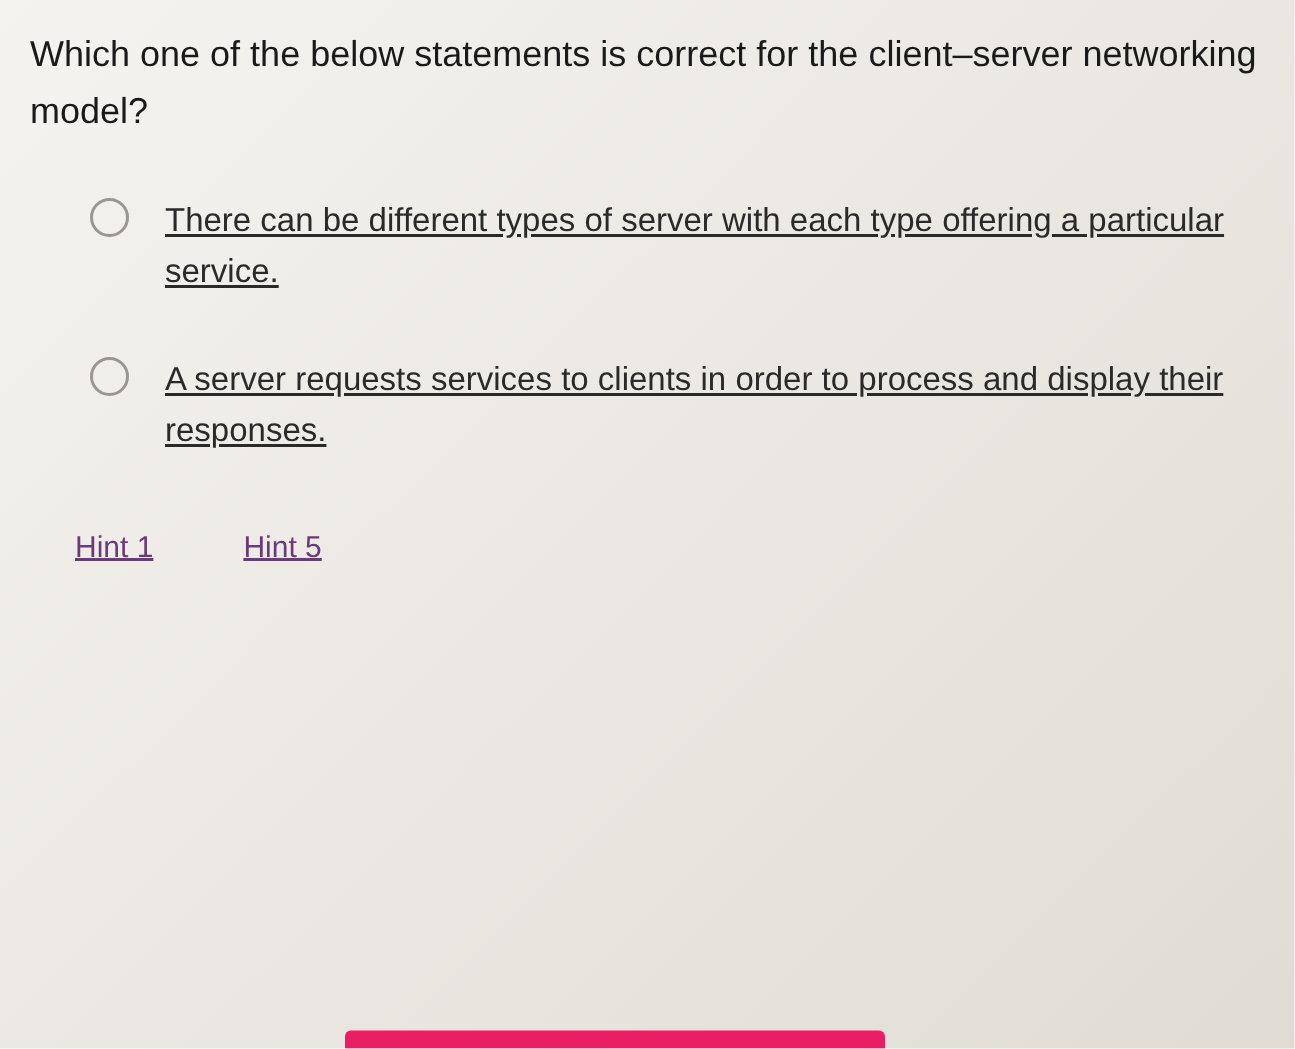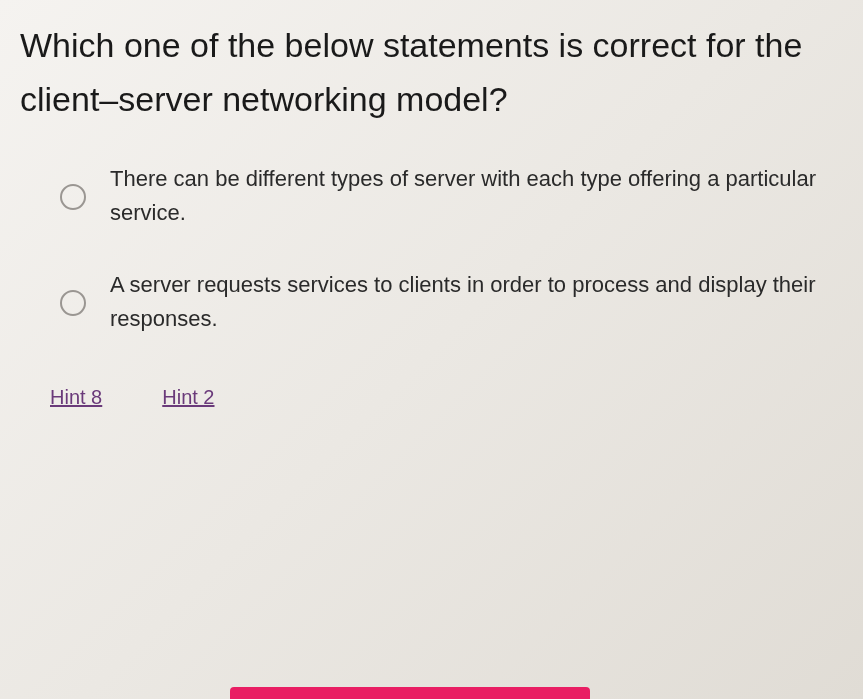--- a/index.html
+++ b/index.html
@@ -11,33 +11,34 @@
       width: 863px;
       height: 699px;
       background: linear-gradient(135deg, #f5f3f0 0%, #ebe8e3 50%, #e0dcd5 100%);
       font-family: Arial, Helvetica, sans-serif;
       color: #2a2a2a;
       padding: 18px 20px 0 20px;
       overflow: hidden;
       position: relative;
     }
     .question {
-      font-size: 34px;
+      font-size: 24px;
       font-weight: 500;
       line-height: 1.6;
       margin-bottom: 35px;
       color: #1a1a1a;
     }
     .options {
       padding-left: 40px;
     }
     .option {
       display: flex;
-      align-items: center;
+      align-items: flex-start;
       margin-bottom: 38px;
+      text-decoration: underline;
     }
     .radio {
       width: 26px;
       height: 26px;
       border: 2px solid #9a9692;
       border-radius: 50%;
       flex-shrink: 0;
       margin-right: 24px;
       margin-top: 2px;
       background: transparent;
@@ -81,17 +82,17 @@
     <div class="radio"></div>
     <div class="option-text">There can be different types of server with each type offering a particular service.</div>
   </div>
   <div class="option">
     <div class="radio"></div>
     <div class="option-text">A server requests services to clients in order to process and display their responses.</div>
   </div>
 </div>
 
 <div class="hints">
-  <span class="hint-link">Hint 8</span>
-  <span class="hint-link">Hint 2</span>
+  <span class="hint-link">Hint 1</span>
+  <span class="hint-link">Hint 5</span>
 </div>
 
 <div class="pink-bar"></div>
 
 </body></html>

